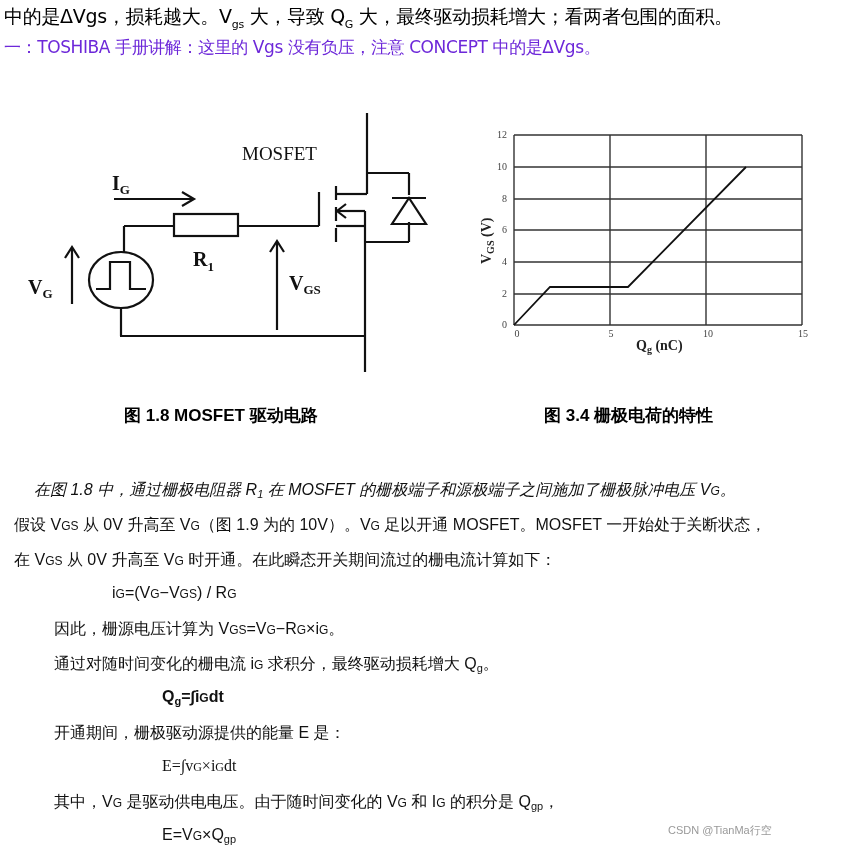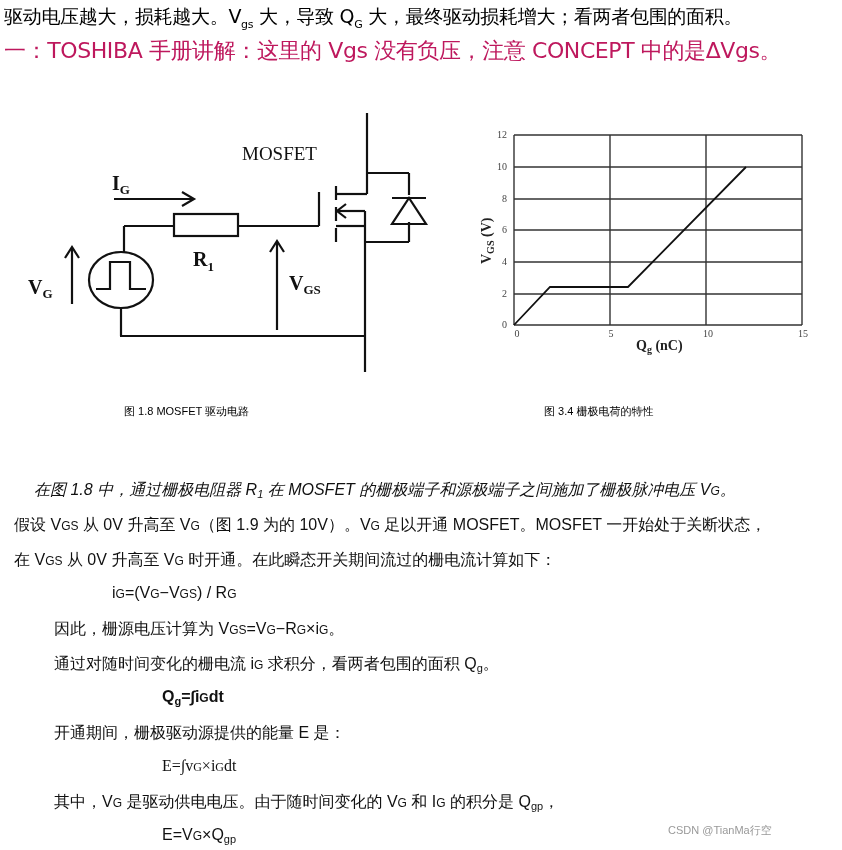--- a/index.html
+++ b/index.html
@@ -1,32 +1,32 @@
 <!DOCTYPE html>
 <html><head>
 <meta charset="utf-8">
 <style>
   html, body { margin:0; padding:0; background:#ffffff; }
   body { width:842px; height:850px; position:relative; overflow:hidden; font-family:"DejaVu Sans", sans-serif; color:#000; }
   .abs { position:absolute; }
   .line1 { left:4px; top:4px; font-size:19px; white-space:nowrap; letter-spacing:-0.3px; }
   .line1 sub, .line2 sub { font-size:11px; }
-  .line2 { left:4px; top:36px; font-size:22px; color:#be185d; white-space:nowrap; letter-spacing:-0.4px; }
-  .caption { font-size:11px; font-weight:normal; font-family:"Liberation Sans", sans-serif; white-space:nowrap; }
+  .line2 { left:4px; top:36px; font-size:17px; color:#6d28d9; white-space:nowrap; letter-spacing:-0.4px; }
+  .caption { font-size:17px; font-weight:bold; font-family:"Liberation Sans", sans-serif; white-space:nowrap; }
   .para { font-family:"Liberation Sans", sans-serif; font-size:16px; white-space:nowrap; color:#111; }
   .sc { font-size:12px; }
   .sub { font-size:11px; vertical-align:-3px; }
   .watermark { font-family:"Liberation Sans", sans-serif; font-size:11px; color:#999; white-space:nowrap; }
   svg text { font-family:"Liberation Serif", serif; }
 </style>
 </head>
 <body>
 
 <div class="abs line1">
-  <span>驱动电压越大，损耗越大。V</span><sub>gs</sub><span> 大，导致 Q</span><sub>G</sub><span> 大，最终驱动损耗增大；看两者包围的面积。</span>
+  <span>中的是ΔVgs，损耗越大。V</span><sub>gs</sub><span> 大，导致 Q</span><sub>G</sub><span> 大，最终驱动损耗增大；看两者包围的面积。</span>
 </div>
 <div class="abs line2">一：TOSHIBA 手册讲解：这里的 Vgs 没有负压，注意 CONCEPT 中的是ΔVgs。</div>
 
 <svg class="abs" style="left:0;top:100px;" width="460" height="290" viewBox="0 100 460 290">
   <g stroke="#111" stroke-width="2.2" fill="none">
 
     <line x1="367" y1="113" x2="367" y2="173"></line>
 
     <line x1="367" y1="173" x2="409" y2="173"></line>
     <line x1="409" y1="173" x2="409" y2="195"></line>
@@ -127,21 +127,21 @@
 <div class="abs para" style="left:14px;top:550px;">
   <span>在 V</span><span class="sc">GS</span><span> 从 0V 升高至 V</span><span class="sc">G</span><span> 时开通。在此瞬态开关期间流过的栅电流计算如下：</span>
 </div>
 <div class="abs para" style="left:112px;top:584px;">
   <span>i</span><span class="sc">G</span><span>=(V</span><span class="sc">G</span><span>−V</span><span class="sc">GS</span><span>) / R</span><span class="sc">G</span>
 </div>
 <div class="abs para" style="left:54px;top:619px;">
   <span>因此，栅源电压计算为 V</span><span class="sc">GS</span><span>=V</span><span class="sc">G</span><span>−R</span><span class="sc">G</span><span>×i</span><span class="sc">G</span><span>。</span>
 </div>
 <div class="abs para" style="left:54px;top:654px;">
-  <span>通过对随时间变化的栅电流 i</span><span class="sc">G</span><span> 求积分，看两者包围的面积 Q</span><span class="sub">g</span><span>。</span>
+  <span>通过对随时间变化的栅电流 i</span><span class="sc">G</span><span> 求积分，最终驱动损耗增大 Q</span><span class="sub">g</span><span>。</span>
 </div>
 <div class="abs para" style="left:162px;top:688px;font-weight:bold;">
   <span>Q</span><span class="sub">g</span><span>=∫i</span><span class="sc">G</span><span>dt</span>
 </div>
 <div class="abs para" style="left:54px;top:723px;">开通期间，栅极驱动源提供的能量 E 是：</div>
 <div class="abs para" style="left:162px;top:757px;font-family:Liberation Serif, serif;">
   <span>E=∫v</span><span class="sc">G</span><span>×i</span><span class="sc">G</span><span>dt</span>
 </div>
 <div class="abs para" style="left:54px;top:792px;">
   <span>其中，V</span><span class="sc">G</span><span> 是驱动供电电压。由于随时间变化的 V</span><span class="sc">G</span><span> 和 I</span><span class="sc">G</span><span> 的积分是 Q</span><span class="sub">gp</span><span>，</span>

